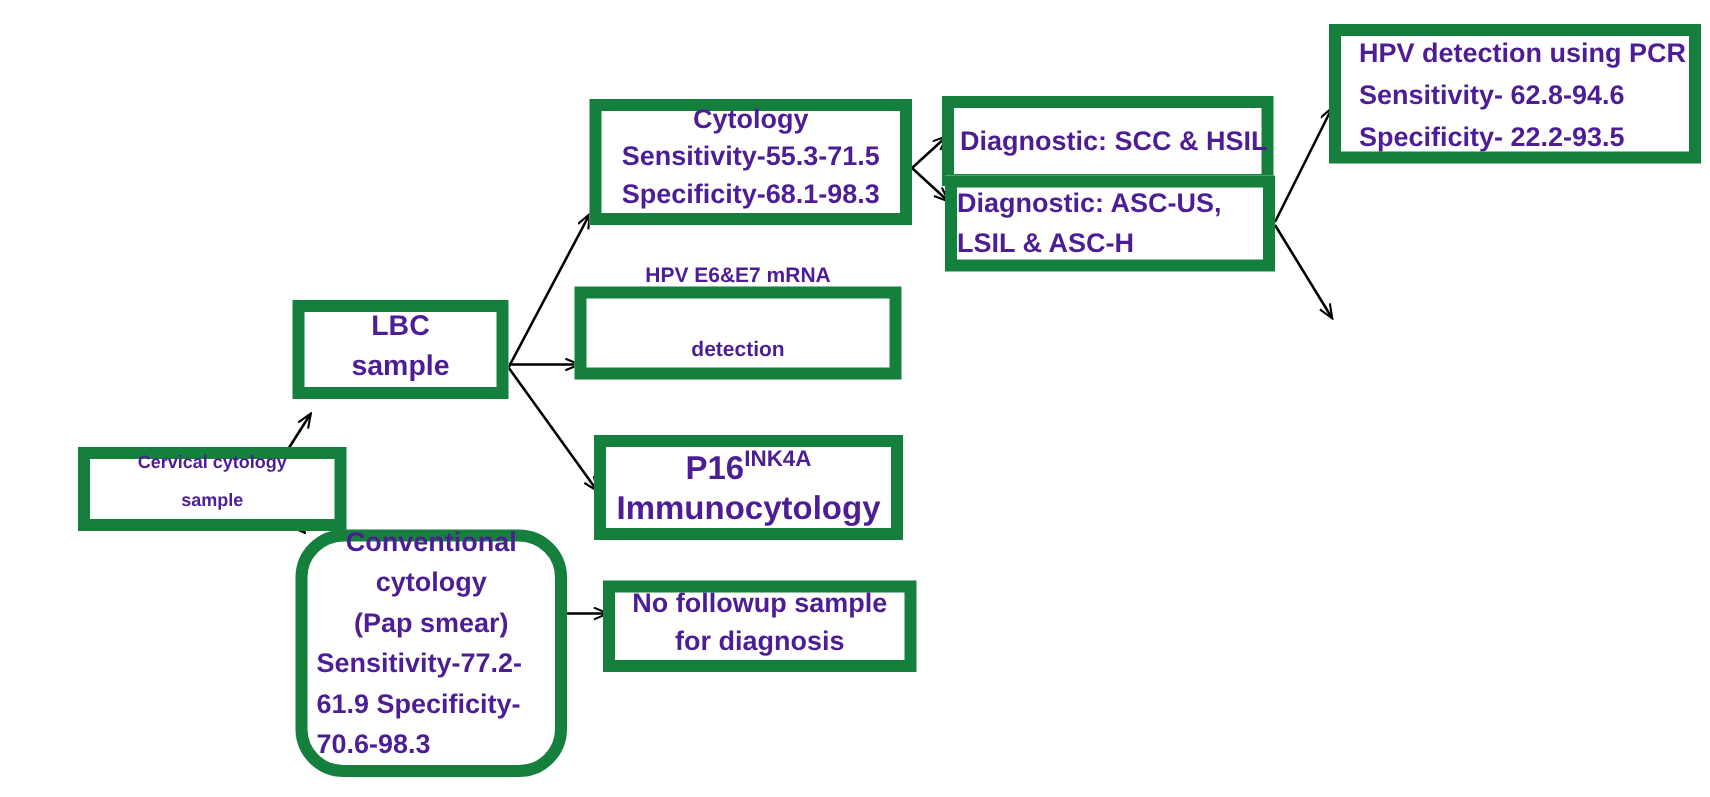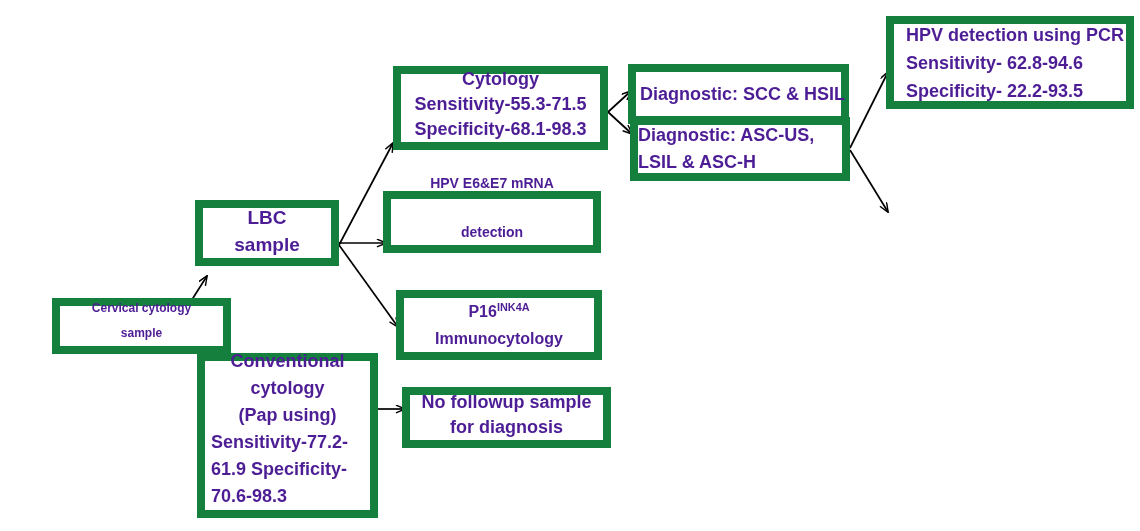--- a/index.html
+++ b/index.html
@@ -44,24 +44,24 @@
   }
   sup {
     font-size: 0.68em;
     vertical-align: super;
     line-height: 0;
   }
 
   
   #n-cervical   { left:16px;    top:298px; width:179px; height:56px;  padding:0 6px;  font-size:12px; line-height:25px;margin-left:36px; }
   #n-lbc        { left:195px;  top:200px; width:144px; height:66px;  font-size:19px; line-height:27px; }
-  #n-conv       { left:197px;  top:353px; width:181px; height:165px; padding:0 6px;  font-size:18px; line-height:27px; }
+  #n-conv       { left:197px;  top:353px; width:181px; height:165px; padding:0 6px;  font-size:18px; line-height:27px;border-radius:32px; }
   #n-cyto       { left:393px;  top:66px;  width:215px; height:84px;  padding:0 4px;  font-size:18px; line-height:25px; }
   #n-hpvmrna    { left:383px;  top:191px; width:218px; height:62px;  font-size:14px; line-height:25px;gap:24px; }
-  #n-p16        { left:396px;  top:290px; width:206px; height:70px;  font-size:16px; line-height:27px; }
+  #n-p16        { left:396px;  top:290px; width:206px; height:70px;  font-size:22px; line-height:27px; }
   #n-nofollow   { left:402px;  top:387px; width:209px; height:61px;  font-size:18px; line-height:25px; }
   #n-dxscc      { left:628px;  top:64px;  width:221px; height:60px;  padding-left:4px; font-size:18px; line-height:23px; }
   #n-dxascus    { left:630px;  top:117px; width:220px; height:64px;  padding-left:0; font-size:18px; line-height:27px; }
   #n-hpvpcr     { left:886px;  top:16px;  width:248px; height:93px;  padding-left:12px; font-size:18px; line-height:28px; }
   #n-ploidy     { left:886px;  top:144px; width:245px; height:91px;  padding-left:12px; font-size:18px; line-height:28px; }
 </style>
 </head>
 <body>
 
 <div id="canvas">
@@ -100,21 +100,21 @@
   </div>
 
   <div class="node ctr" id="n-lbc">
     <span class="line">LBC</span>
     <span class="line">sample</span>
   </div>
 
   <div class="node ctr" id="n-conv">
     <span class="line">Conventional</span>
     <span class="line">cytology</span>
-    <span class="line">(Pap using)</span>
+    <span class="line">(Pap smear)</span>
     <span class="line lft">Sensitivity-77.2-</span>
     <span class="line lft">61.9 Specificity-</span>
     <span class="line lft">70.6-98.3</span>
   </div>
 
   <div class="node ctr" id="n-cyto">
     <span class="line">Cytology</span>
     <span class="line">Sensitivity-55.3-71.5</span>
     <span class="line">Specificity-68.1-98.3</span>
   </div>

